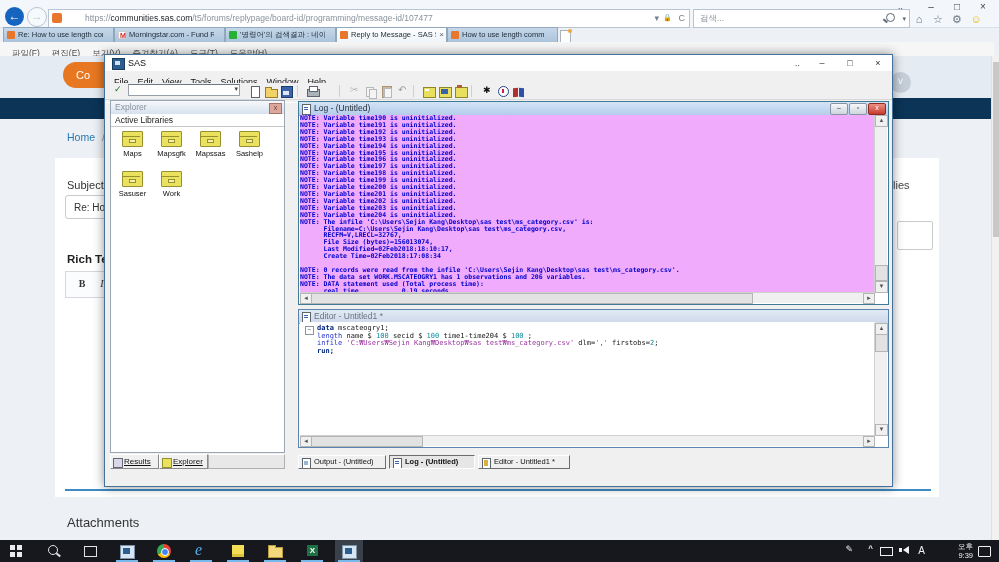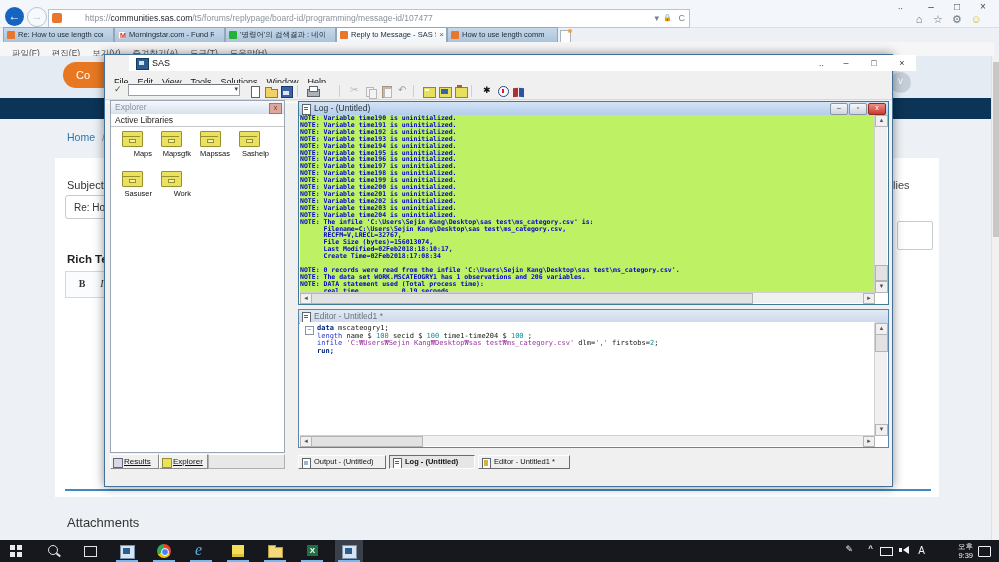--- a/index.html
+++ b/index.html
@@ -64,21 +64,21 @@
     font-family:"Liberation Serif",serif;}
   .fmt-b{left:8px;font-weight:bold;} .fmt-i{left:28px;font-style:italic;}
   .rte-bottom{position:absolute;left:65px;top:480px;width:866px;height:9px;background:#fff;border-bottom:2px solid #3d8ac4;}
   .attachments-heading{position:absolute;left:67px;top:515px;font-size:13px;color:#333;}
   .page-scrollbar{position:absolute;left:991px;top:56px;width:8px;height:484px;background:#f1f1f1;border-left:1px solid #e0e0e0;}
   .page-thumb{position:absolute;left:1px;top:6px;width:6px;height:175px;background:#c8c8c8;}
 
   
   .sas-window{position:absolute;left:104px;top:54px;width:789px;height:433px;background:#f0f0f0;
     border:1px solid #44719c;box-shadow:0 0 10px rgba(0,0,0,.45);box-sizing:border-box;}
-  .sas-title{position:absolute;left:0;top:0;width:100%;height:16px;background:#fff;margin-left:24px;}
+  .sas-title{position:absolute;left:0;top:0;width:100%;height:16px;background:#fff;}
   .sas-app-icon{position:absolute;left:7px;top:3px;width:11px;height:10px;background:#2b5d8e;border:1px solid #17395c;}
   .sas-app-icon::after{content:"";position:absolute;left:2px;top:2px;width:5px;height:4px;background:#cfe3f4;}
   .sas-title-text{position:absolute;left:23px;top:3px;font-size:9px;color:#111;}
   .dots{font-size:9px;color:#666;letter-spacing:1px;}
   .sas-dots{position:absolute;left:690px;top:1px;}
   .sas-ctl{position:absolute;top:2px;width:16px;text-align:center;font-size:9px;color:#333;line-height:12px;}
   .sas-menu{position:absolute;left:0;top:16px;width:100%;height:12px;background:#f0f0f0;}
   .sas-menu-item{display:inline-block;margin-left:9px;font-size:9px;line-height:12px;color:#111;}
   .sas-toolbar{position:absolute;left:0;top:28px;width:100%;height:16px;background:#f0f0f0;}
   .tb-check{position:absolute;left:9px;top:1px;font-size:9px;color:#1a6e1a;}
@@ -119,21 +119,21 @@
   .exp-title-text{position:absolute;left:4px;top:1px;font-size:8.5px;color:#8a93a0;}
   .exp-close{position:absolute;right:2px;top:2px;width:11px;height:9px;background:#dca89e;border:1px solid #a87468;
     color:#6d4038;font-size:7px;line-height:8px;text-align:center;}
   .exp-header{position:absolute;left:0;top:13px;width:100%;height:13px;background:#fff;border-bottom:1px solid #c6c6c6;
     font-size:8.5px;line-height:12px;color:#222;padding-left:4px;box-sizing:border-box;}
   .libs{position:absolute;left:2px;top:28px;width:168px;display:grid;grid-template-columns:repeat(4,39px);grid-row-gap:6px;}
   .lib{position:relative;height:34px;text-align:center;}
   .lib-icon{position:relative;margin:2px auto 0;width:19px;height:14px;background:#eae25f;border:1px solid #97902e;border-radius:1px;}
   .lib-icon::before{content:"";position:absolute;left:0;top:4px;width:17px;height:1px;background:#97902e;}
   .lib-icon::after{content:"";position:absolute;left:6px;top:7px;width:5px;height:2px;border:1px solid #97902e;background:#f6f1a8;}
-  .lib-label{margin-top:2px;font-size:7.5px;color:#111;text-align:right;}
+  .lib-label{margin-top:2px;font-size:7.5px;color:#111;}
   .left-tabs{position:absolute;left:5px;top:399px;width:175px;height:15px;display:flex;}
   .ltab{position:relative;width:49px;height:15px;background:#f0f0f0;border:1px solid #8a8a8a;border-top-color:#fff;border-left-color:#fff;
     font-size:8px;line-height:13px;color:#111;padding-left:13px;box-sizing:border-box;white-space:nowrap;overflow:hidden;text-decoration:underline;}
   .ltab-ic{position:absolute;left:2px;top:3px;width:8px;height:8px;}
   .ltab-ic.results{background:#d8d8e8;border:1px solid #667;}
   .ltab-ic.explorer{background:#eae25f;border:1px solid #97902e;}
   .ltab-fill{flex:1;background:#e8e8e8;border:1px solid #b0b0b0;border-top-color:#fff;}
 
   
   .mdi{position:absolute;background:#fff;border:1px solid #5a86ae;box-sizing:border-box;}
@@ -142,21 +142,21 @@
   .mdi-title{position:absolute;left:0;top:0;width:100%;height:13px;background:linear-gradient(#d3e3f6,#b4cdeb);border-bottom:1px solid #93afd0;}
   .ed-win .mdi-title{background:linear-gradient(#e2eaf5,#ccd9ea);}
   .mdi-ic{position:absolute;left:3px;top:2px;width:7px;height:9px;background:#fff;border:1px solid #5b6570;}
   .mdi-ic::after{content:"";position:absolute;left:1px;top:2px;width:4px;height:1px;background:#3a62a8;box-shadow:0 2px 0 #3a62a8;}
   .mdi-title-text{position:absolute;left:15px;top:1px;font-size:8.5px;color:#26303a;}
   .ed-win .mdi-title-text{color:#6a7480;}
   .cap-btns{position:absolute;right:2px;top:1px;display:flex;}
   .cap{width:16px;height:10px;margin-left:1px;border:1px solid #8a93a2;border-radius:2px;
     background:linear-gradient(#f6f8fa,#cdd5de);font-size:7px;line-height:8px;text-align:center;color:#333;}
   .cap.close{background:linear-gradient(#ef8f84,#c63b2d);border-color:#8e2a20;color:#fff;}
-  .log-body{position:absolute;left:1px;top:13px;right:13px;bottom:11px;overflow:hidden;background:#bef264;}
+  .log-body{position:absolute;left:1px;top:13px;right:13px;bottom:11px;overflow:hidden;background:#f0abfc;}
   .log-line{font-family:"DejaVu Sans Mono",monospace;font-size:6.5px;line-height:6.9px;font-weight:bold;color:#0000cc;white-space:pre;}
   .vscroll{position:absolute;right:1px;top:13px;bottom:11px;width:12px;background:#f0f0f0;border-left:1px solid #d0d0d0;}
   .ed-win .vscroll{bottom:11px;}
   .varrow{position:absolute;left:0;width:11px;height:10px;background:#f0f0f0;border:1px solid #b5b5b5;text-align:center;font-size:6px;line-height:9px;color:#555;}
   .varrow.up{top:0;} .varrow.down{bottom:0;}
   .vthumb{position:absolute;left:0;width:11px;background:#e2e2e2;border:1px solid #b5b5b5;}
   .log-vthumb{bottom:12px;height:14px;}
   .ed-vthumb{top:11px;height:16px;}
   .hscroll{position:absolute;left:1px;right:13px;bottom:1px;height:10px;background:#f0f0f0;border-top:1px solid #d0d0d0;}
   .harrow{position:absolute;top:0;width:10px;height:9px;background:#f0f0f0;border:1px solid #b5b5b5;text-align:center;font-size:6px;line-height:8px;color:#555;}
@@ -232,20 +232,25 @@
   <div class="nav-row">
     <div class="back-btn">←</div>
     <div class="fwd-btn">→</div>
     <div class="url-bar">
       <span class="url-fav"></span>
       <span class="url-text"><span class="url-dim">https://</span><span class="url-host">communities.sas.com</span><span class="url-dim">/t5/forums/replypage/board-id/programming/message-id/107477</span></span>
       <span class="url-ctl" style="right:30px;">▾</span>
       <span class="url-ctl" style="right:17px;font-size:7px;">🔒</span>
       <span class="url-ctl" style="right:4px;">C</span>
     </div>
+    <div class="search-box">
+      <span class="search-ph">검색...</span>
+      <span class="magnifier"></span>
+      <span class="search-drop">▾</span>
+    </div>
     <span class="win-ctl dots" style="right:88px;">‥</span>
     <span class="win-ctl" style="right:58px;">–</span>
     <span class="win-ctl" style="right:32px;">□</span>
     <span class="win-ctl" style="right:6px;">×</span>
     <span class="br-icons" style="right:72px;">⌂</span>
     <span class="br-icons" style="right:53px;">☆</span>
     <span class="br-icons" style="right:34px;">⚙</span>
     <span class="br-icons smiley" style="right:15px;">☺</span>
   </div>
 

